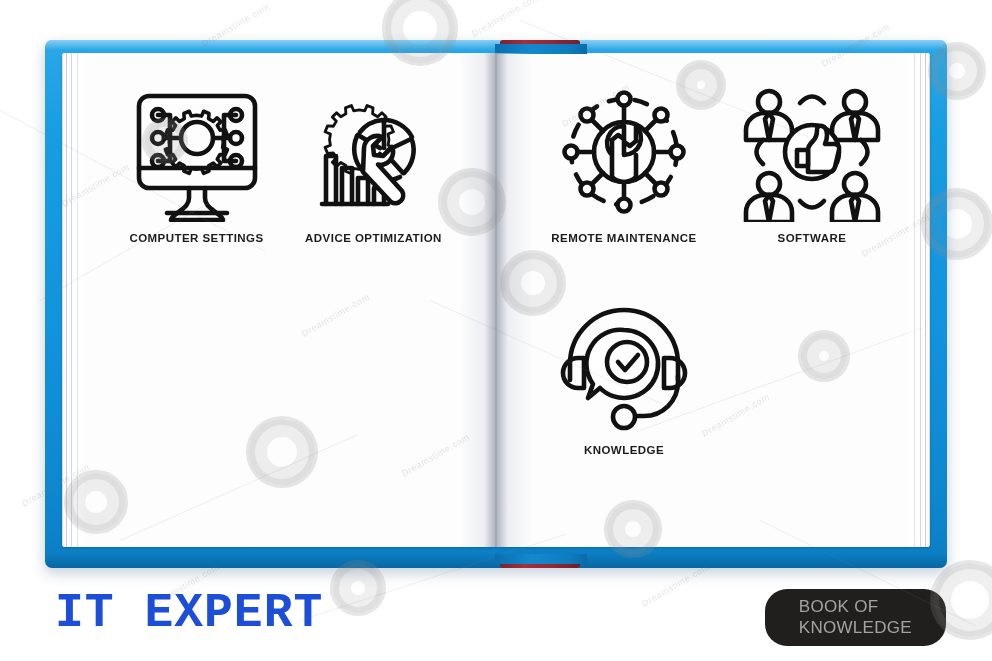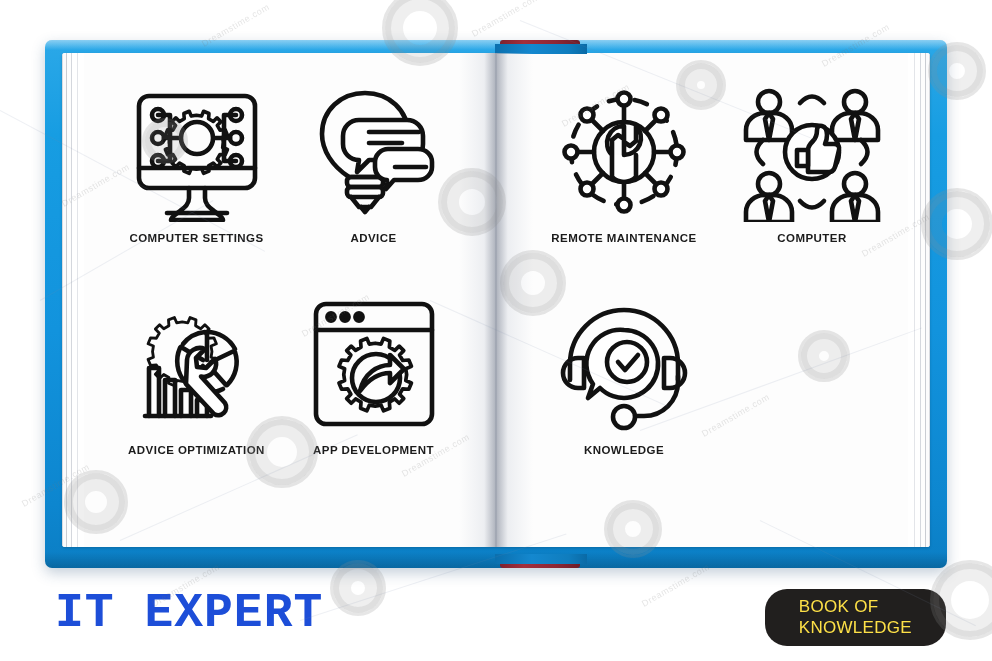--- a/index.html
+++ b/index.html
@@ -129,21 +129,21 @@
   
   #footer{position:absolute;left:0;right:0;top:575px;height:86px;z-index:20;}
   #title{
     position:absolute;left:55px;top:12px;
     font-size:48px;font-weight:700;letter-spacing:1px;
     color:#1d4ed8;line-height:52px;
     font-family:Liberation Mono, monospace;
   }
   #badge{
     position:absolute;right:46px;top:14px;
-    background:#211f1e;color:#fde047;
+    background:#211f1e;color:#a3a3a3;
     border-radius:22px;
     padding:7px 34px 8px 34px;
     font-size:17px;font-weight:400;line-height:21px;
     letter-spacing:.3px;
     font-family:"Liberation Sans", sans-serif;
     margin-left:32px;
   }
   #badge .l2{display:block;}
 </style>
 </head>
@@ -195,44 +195,20 @@
                 <circle cx="109" cy="33" r="6"></circle>
                 <circle cx="109" cy="56" r="6"></circle>
                 <circle cx="109" cy="79" r="6"></circle>
                 <path d="M109 33 h-12 v46 h12"></path>
                 <line x1="103" y1="56" x2="88" y2="56"></line>
               </svg>
             </div>
             <div class="cell-label">COMPUTER SETTINGS</div>
           </div>
 
-          <div class="cell">
-            <div class="icon-box">
-              <svg width="140" height="140" viewBox="0 0 140 140" fill="none" stroke="#111" stroke-width="4.6" stroke-linecap="round" stroke-linejoin="round">
-
-                <path d="M45 95 C28 84 18 68 18 52 C18 28 37 11 61 11 C85 11 104 28 104 52
-                         C104 68 94 84 78 95"></path>
-                <path d="M44 95 h34"></path>
-                <rect x="43" y="95" width="36" height="10" rx="4"></rect>
-                <rect x="43" y="105" width="36" height="10" rx="4"></rect>
-                <path d="M47 115 l8 10 h12 l8 -10"></path>
-                <path d="M57 125 l4 5 4 -5"></path>
-
-                <path d="M79 38 h32 c9 0 16 7 16 16 v8 c0 9 -7 16 -16 16 h-38 l-12 12 2 -12
-                         c-9 0 -16 -7 -16 -16 v-8 c0 -9 7 -16 16 -16 z" transform="translate(-8,0)" fill="#fff"></path>
-                <line x1="65" y1="50" x2="115" y2="50"></line>
-                <line x1="65" y1="61" x2="98" y2="61"></line>
-
-                <path d="M96 70 h22 c8 0 14 6 14 13 v5 c0 7 -6 13 -14 13 h-24 l-8 9 1 -9
-                         c-7 0 -12 -6 -12 -13 v-5 c0 -7 6 -13 13 -13 z" transform="translate(-4,-3)" fill="#fff"></path>
-                <line x1="91" y1="85" x2="122" y2="85"></line>
-              </svg>
-            </div>
-            <div class="cell-label">ADVICE</div>
-          </div>
 
           <div class="cell">
             <div class="icon-box">
               <svg width="140" height="140" viewBox="0 0 140 140" fill="none" stroke="#111" stroke-width="4.6" stroke-linecap="round" stroke-linejoin="round">
 
                 <path d="M80 8
                          l9 1.4 3.6 -8.6 9.6 4 -0.7 9.3 8.3 4.9 6.7 -6.5 6.9 6.9 -6.5 6.7 4.9 8.3 9.3 -0.7 4 9.6 -8.6 3.6 1.4 9
                          -1.4 9 8.6 3.6 -4 9.6 -9.3 -0.7 -4.9 8.3 6.5 6.7 -6.9 6.9 -6.7 -6.5 -8.3 4.9 0.7 9.3 -9.6 4 -3.6 -8.6 -9 1.4
                          -9 -1.4 -3.6 8.6 -9.6 -4 0.7 -9.3 -8.3 -4.9 -6.7 6.5 -6.9 -6.9 6.5 -6.7 -4.9 -8.3 -9.3 0.7 -4 -9.6 8.6 -3.6 -1.4 -9
                          1.4 -9 -8.6 -3.6 4 -9.6 9.3 0.7 4.9 -8.3 -6.5 -6.7 6.9 -6.9 6.7 6.5 8.3 -4.9 -0.7 -9.3 9.6 -4 3.6 8.6z" transform="translate(-8,18) scale(0.62) translate(22,8)"></path>
@@ -251,41 +227,20 @@
                 <path d="M70 122 v-16 h10 v16"></path>
                 <line x1="18" y1="122" x2="84" y2="122"></line>
 
                 <path d="M60 66 a13 13 0 0 1 18 -11 l-9 9 1 9 9 1 9 -9 a13 13 0 0 1 -11 18
                          l-3 -0.5 L98 109 a8 8 0 0 1 -11 11 L59 90 z" fill="#fff"></path>
               </svg>
             </div>
             <div class="cell-label">ADVICE OPTIMIZATION</div>
           </div>
 
-          <div class="cell">
-            <div class="icon-box">
-              <svg width="140" height="140" viewBox="0 0 140 140" fill="none" stroke="#111" stroke-width="4.6" stroke-linecap="round" stroke-linejoin="round">
-                <rect x="12" y="10" width="116" height="120" rx="10"></rect>
-                <line x1="12" y1="36" x2="128" y2="36"></line>
-                <circle cx="27" cy="23" r="3.6" fill="#111"></circle>
-                <circle cx="41" cy="23" r="3.6" fill="#111"></circle>
-                <circle cx="55" cy="23" r="3.6" fill="#111"></circle>
-
-                <path d="M70 48
-                         l7.4 1.1 3 -7.1 7.9 3.3 -0.6 7.6 6.8 4 5.5 -5.3 5.7 5.7 -5.3 5.5 4 6.8 7.6 -0.6 3.3 7.9 -7.1 3 1.1 7.4
-                         -1.1 7.4 7.1 3 -3.3 7.9 -7.6 -0.6 -4 6.8 5.3 5.5 -5.7 5.7 -5.5 -5.3 -6.8 4 0.6 7.6 -7.9 3.3 -3 -7.1 -7.4 1.1
-                         -7.4 -1.1 -3 7.1 -7.9 -3.3 0.6 -7.6 -6.8 -4 -5.5 5.3 -5.7 -5.7 5.3 -5.5 -4 -6.8 -7.6 0.6 -3.3 -7.9 7.1 -3 -1.1 -7.4
-                         1.1 -7.4 -7.1 -3 3.3 -7.9 7.6 0.6 4 -6.8 -5.3 -5.5 5.7 -5.7 5.5 5.3 6.8 -4 -0.6 -7.6 7.9 -3.3 3 7.1z" transform="translate(4,2) scale(0.80) translate(14,11)"></path>
-                <circle cx="72" cy="84" r="24"></circle>
-
-                <path d="M56 97 c4 -18 18 -26 30 -26 l0 -10 14 14 -14 14 0 -10 c-12 0 -22 7 -30 18 z" fill="#fff"></path>
-              </svg>
-            </div>
-            <div class="cell-label">APP DEVELOPMENT</div>
-          </div>
 
         </div>
       </div>
 
       <div class="page right">
         <div class="page-grid">
 
           <div class="cell">
             <div class="icon-box">
               <svg width="140" height="140" viewBox="0 0 140 140" fill="none" stroke="#111" stroke-width="4.6" stroke-linecap="round" stroke-linejoin="round">
@@ -350,21 +305,21 @@
                 <path d="M58 119 q12 13 24 0"></path>
                 <path d="M21 58 q-13 12 0 24"></path>
                 <path d="M119 58 q13 12 0 24"></path>
 
                 <circle cx="70" cy="70" r="27" fill="#fff"></circle>
                 <path d="M66 84 v-16 c0 -3 2 -6 5 -9 3 -3 4 -7 4 -11 0 -3 2 -5 5 -4 4 1 5 5 5 9
                          0 4 -1 7 -2 9 h9 c4 0 6 3 5 6 l-4 17 c-1 3 -3 5 -6 5 h-21 z" fill="#fff"></path>
                 <rect x="55" y="68" width="11" height="16" fill="#fff"></rect>
               </svg>
             </div>
-            <div class="cell-label">COMPUTER</div>
+            <div class="cell-label">SOFTWARE</div>
           </div>
 
           <div class="cell">
             <div class="icon-box">
               <svg width="140" height="140" viewBox="0 0 140 140" fill="none" stroke="#111" stroke-width="4.6" stroke-linecap="round" stroke-linejoin="round">
 
                 <path d="M16 86 v-16 a54 54 0 0 1 108 0 v16"></path>
 
                 <path d="M124 82 v6 a34 34 0 0 1 -34 34 h-8"></path>
                 <circle cx="70" cy="123" r="11"></circle>

